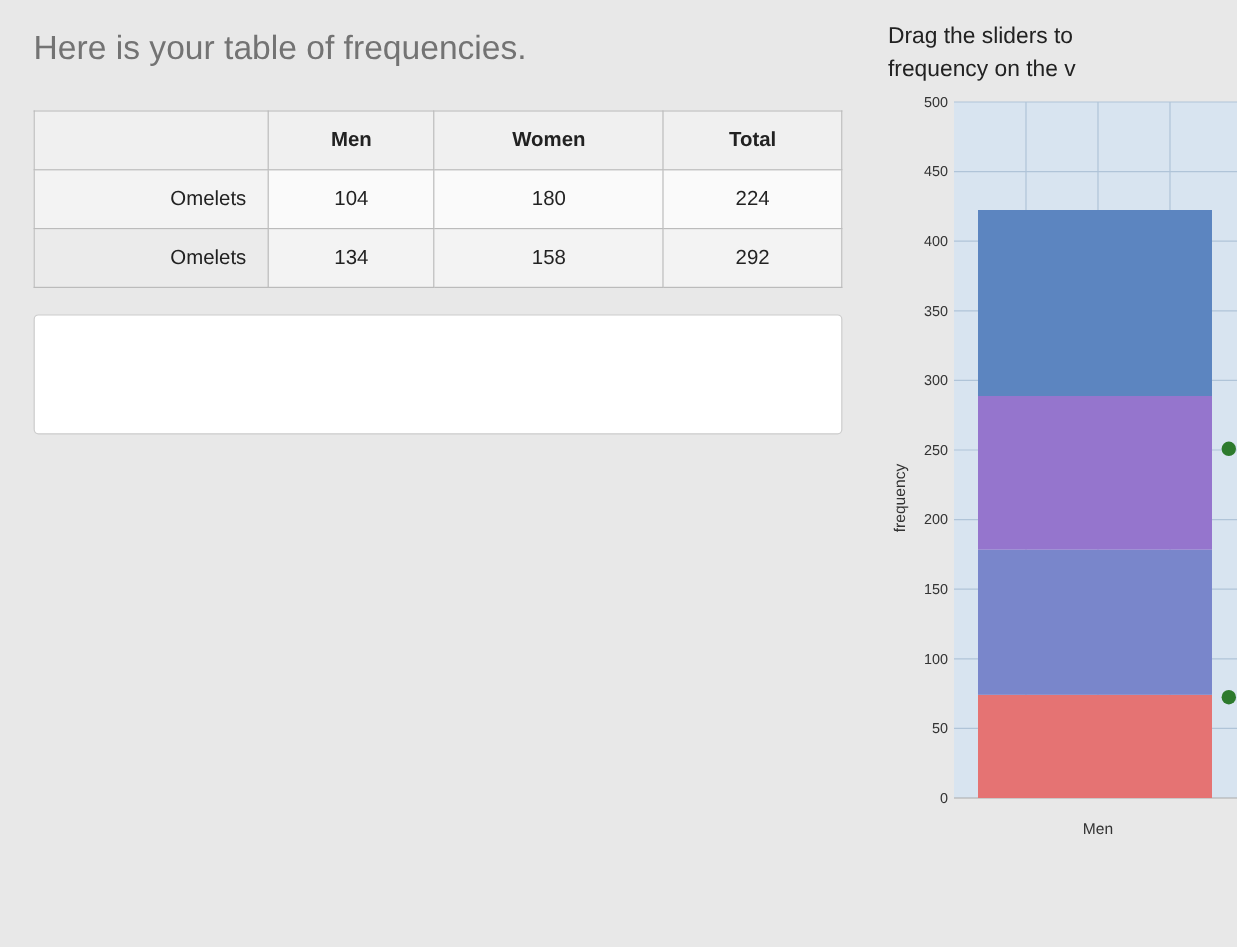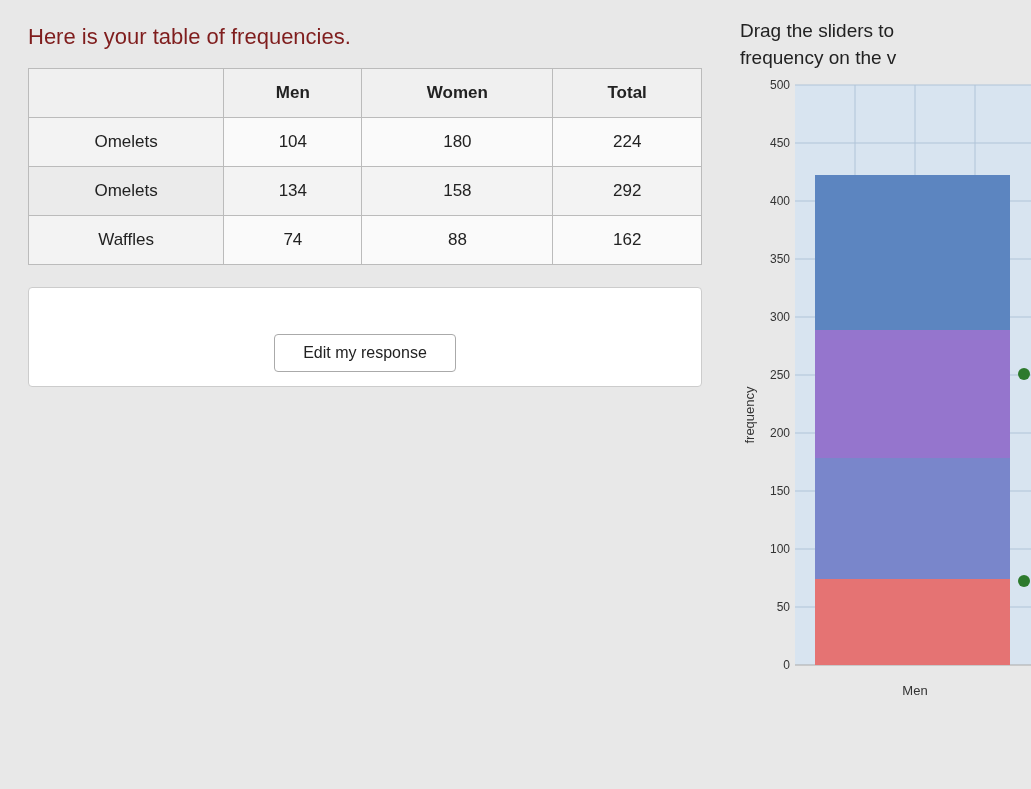--- a/index.html
+++ b/index.html
@@ -14,24 +14,24 @@
     }
 
     .left-panel {
       width: 730px;
       padding: 24px 28px;
       background: #e8e8e8;
       flex-shrink: 0;
     }
 
     .page-title {
-      font-size: 22px;
-      font-weight: 400;
-      color: #7f1d1d;
-      margin-bottom: 18px;
+      font-size: 28px;
+      font-weight: 400;
+      color: #737373;
+      margin-bottom: 36px;
     }
 
     
     .freq-table {
       width: 100%;
       border-collapse: collapse;
       background: #fff;
       margin-bottom: 22px;
       border: 1px solid #bbb;
     }
@@ -40,21 +40,21 @@
       padding: 14px 18px;
       text-align: center;
       font-size: 17px;
       color: #222;
     }
     .freq-table th {
       font-weight: 600;
       background: #f0f0f0;
     }
     .freq-table td:first-child {
-      text-align: center;
+      text-align: right;
       font-weight: 400;
       background: #f7f7f7;
     }
     .freq-table tr:nth-child(odd) td { background: #fafafa; }
     .freq-table tr:nth-child(even) td { background: #f3f3f3; }
     .freq-table tr:nth-child(odd) td:first-child { background: #f3f3f3; }
     .freq-table tr:nth-child(even) td:first-child { background: #ebebeb; }
 
     .question-text {
       font-size: 19px;
@@ -138,34 +138,25 @@
         <td>104</td>
         <td>180</td>
         <td>224</td>
       </tr>
       <tr>
         <td>Omelets</td>
         <td>134</td>
         <td>158</td>
         <td>292</td>
       </tr>
-      <tr>
-        <td>Waffles</td>
-        <td>74</td>
-        <td>88</td>
-        <td>162</td>
-      </tr>
     </tbody>
   </table>
 
 
   <div class="answer-box">
-    <div class="edit-btn-row">
-      <button class="edit-btn">Edit my response</button>
-    </div>
   </div>
 </div>
 
 <div class="right-panel">
   <div class="chart-title">
     <span>Drag the sliders to</span><br>
     <span>frequency on the v</span>
   </div>
 
   <svg width="310" height="660" style="margin-left:10px; display:block;">

